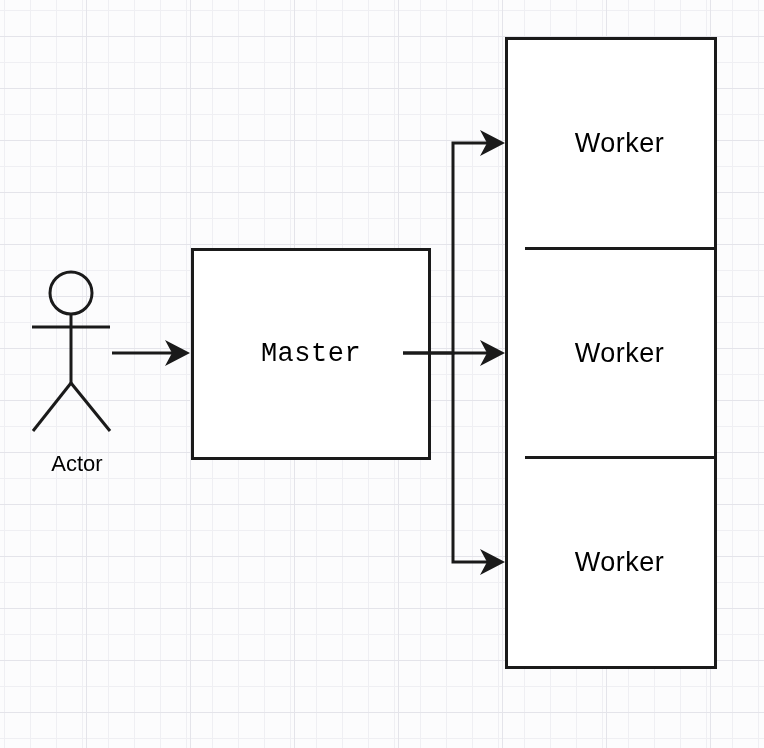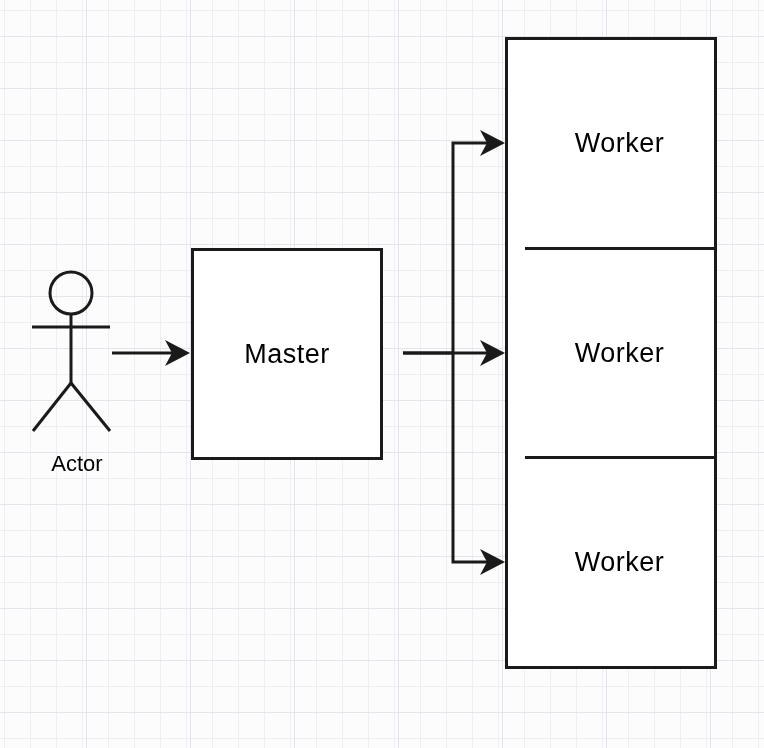--- a/index.html
+++ b/index.html
@@ -39,21 +39,21 @@
     justify-content: center;
     z-index: 1;
   }
   .node-label {
     font-size: 27px;
     color: #000000;
     letter-spacing: 0.5px;
   }
   .master-node {
     left: 191px; top: 248px;
-    width: 192px; height: 212px;
+    width: 240px; height: 212px; font-family: Liberation Mono, monospace;
   }
   .worker-stack {
     position: absolute;
     left: 505px; top: 37px;
     width: 212px; height: 632px;
     box-sizing: border-box;
     border: 3px solid #1a1a1a;
     background: #ffffff;
     display: flex;
     flex-direction: column;

